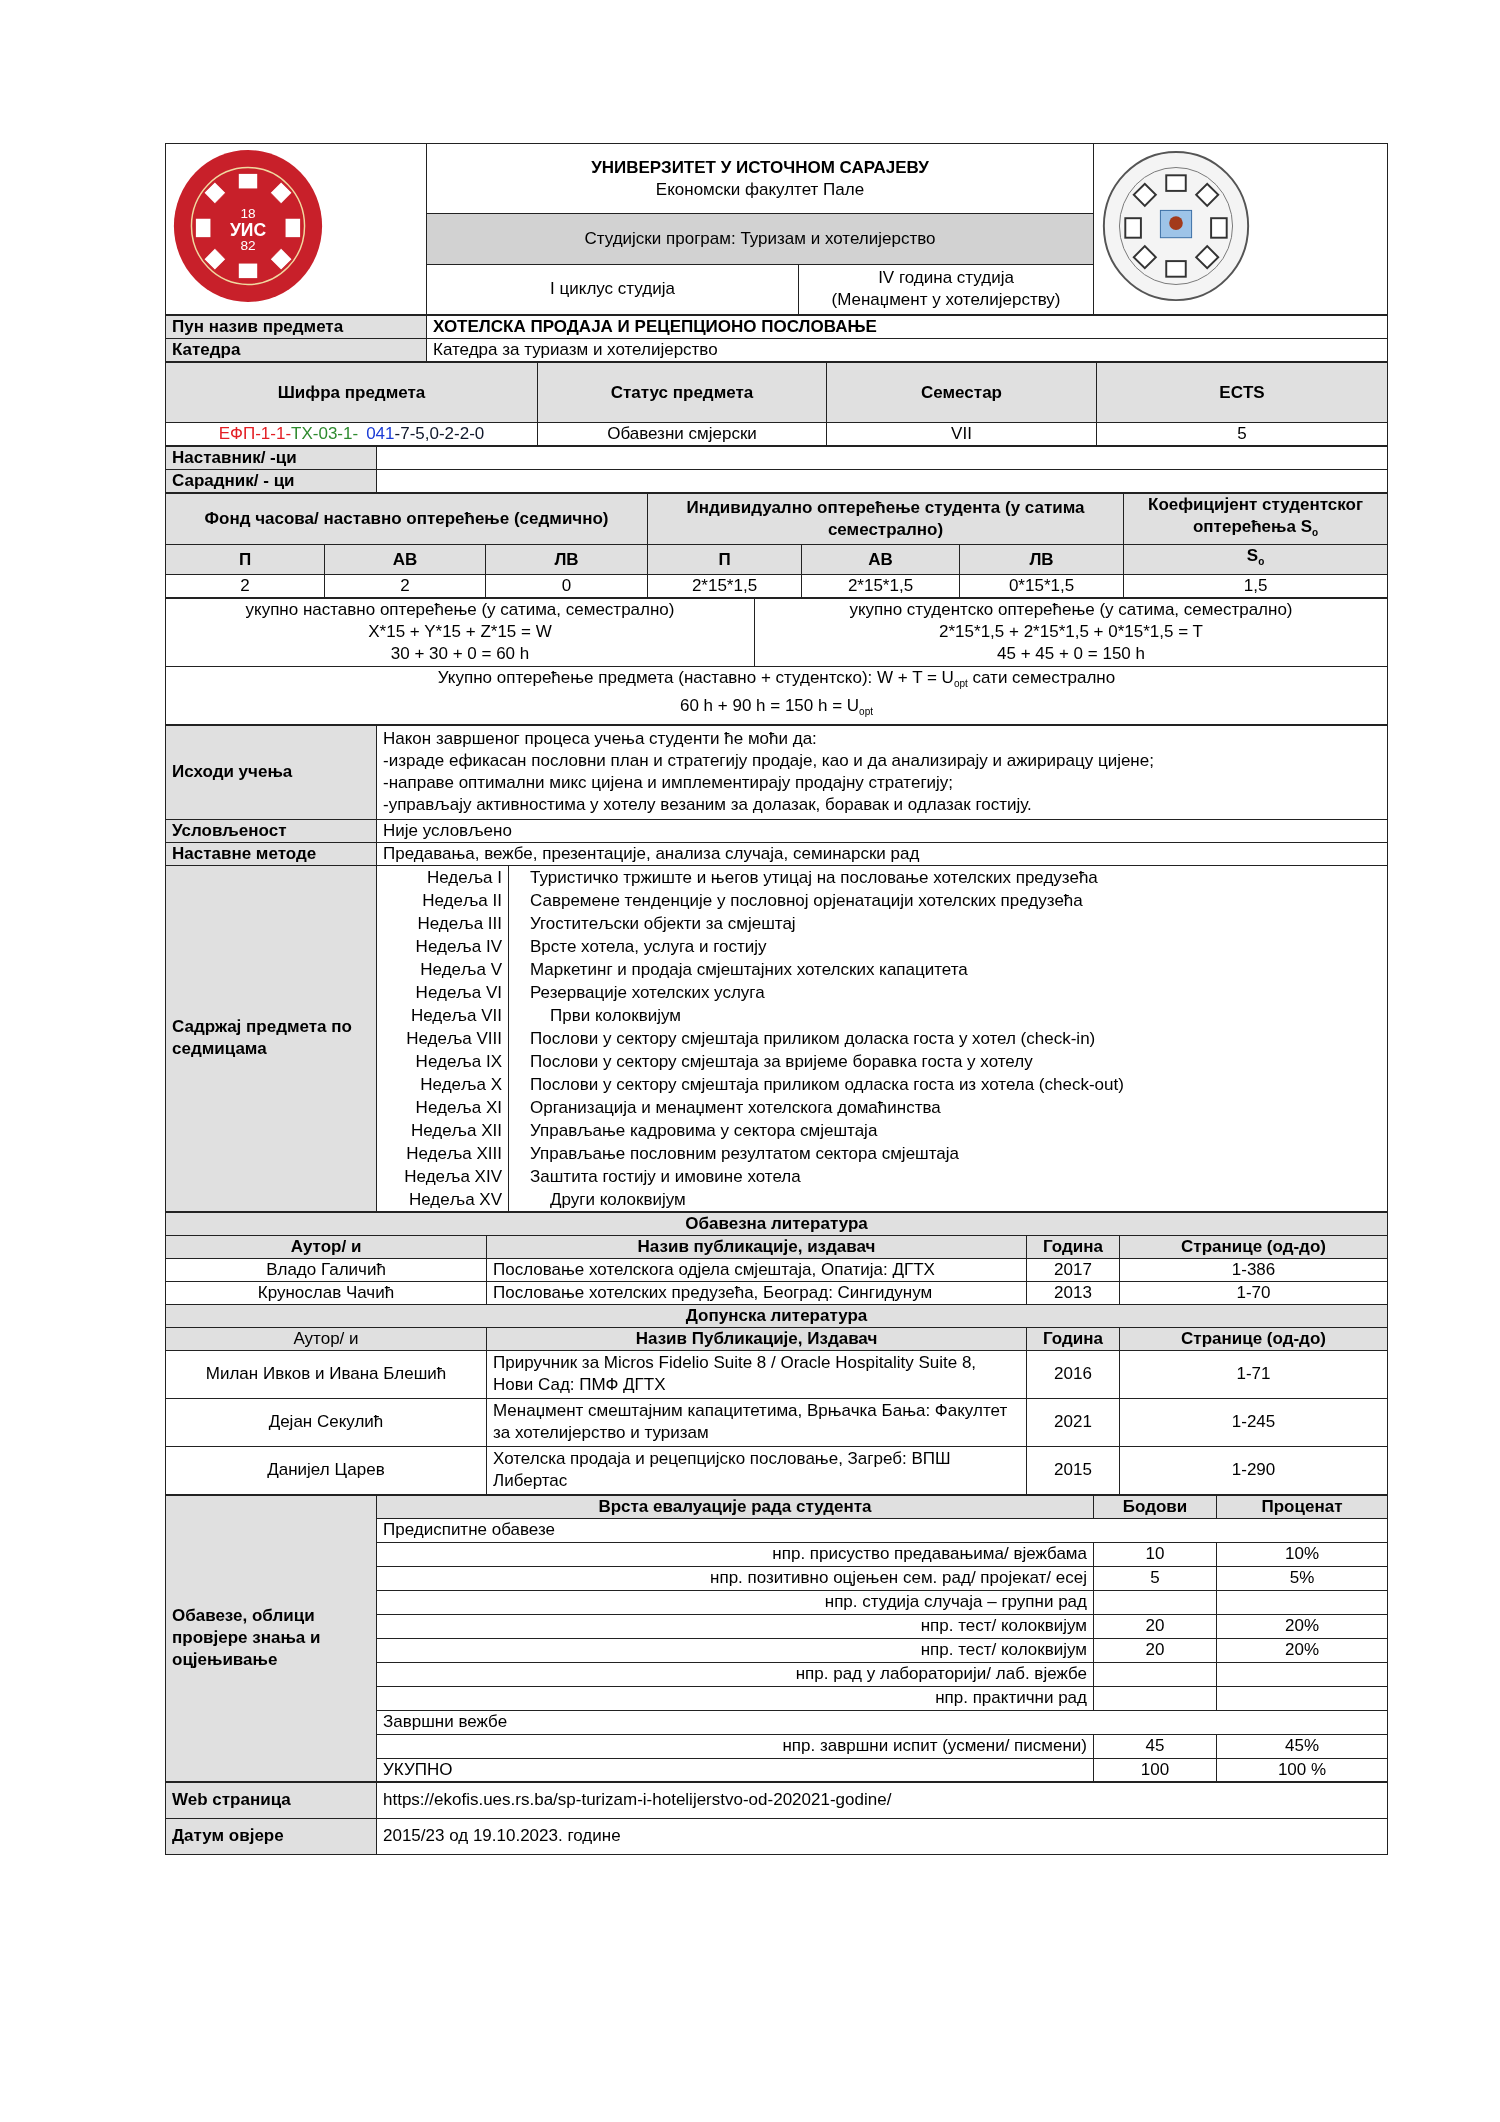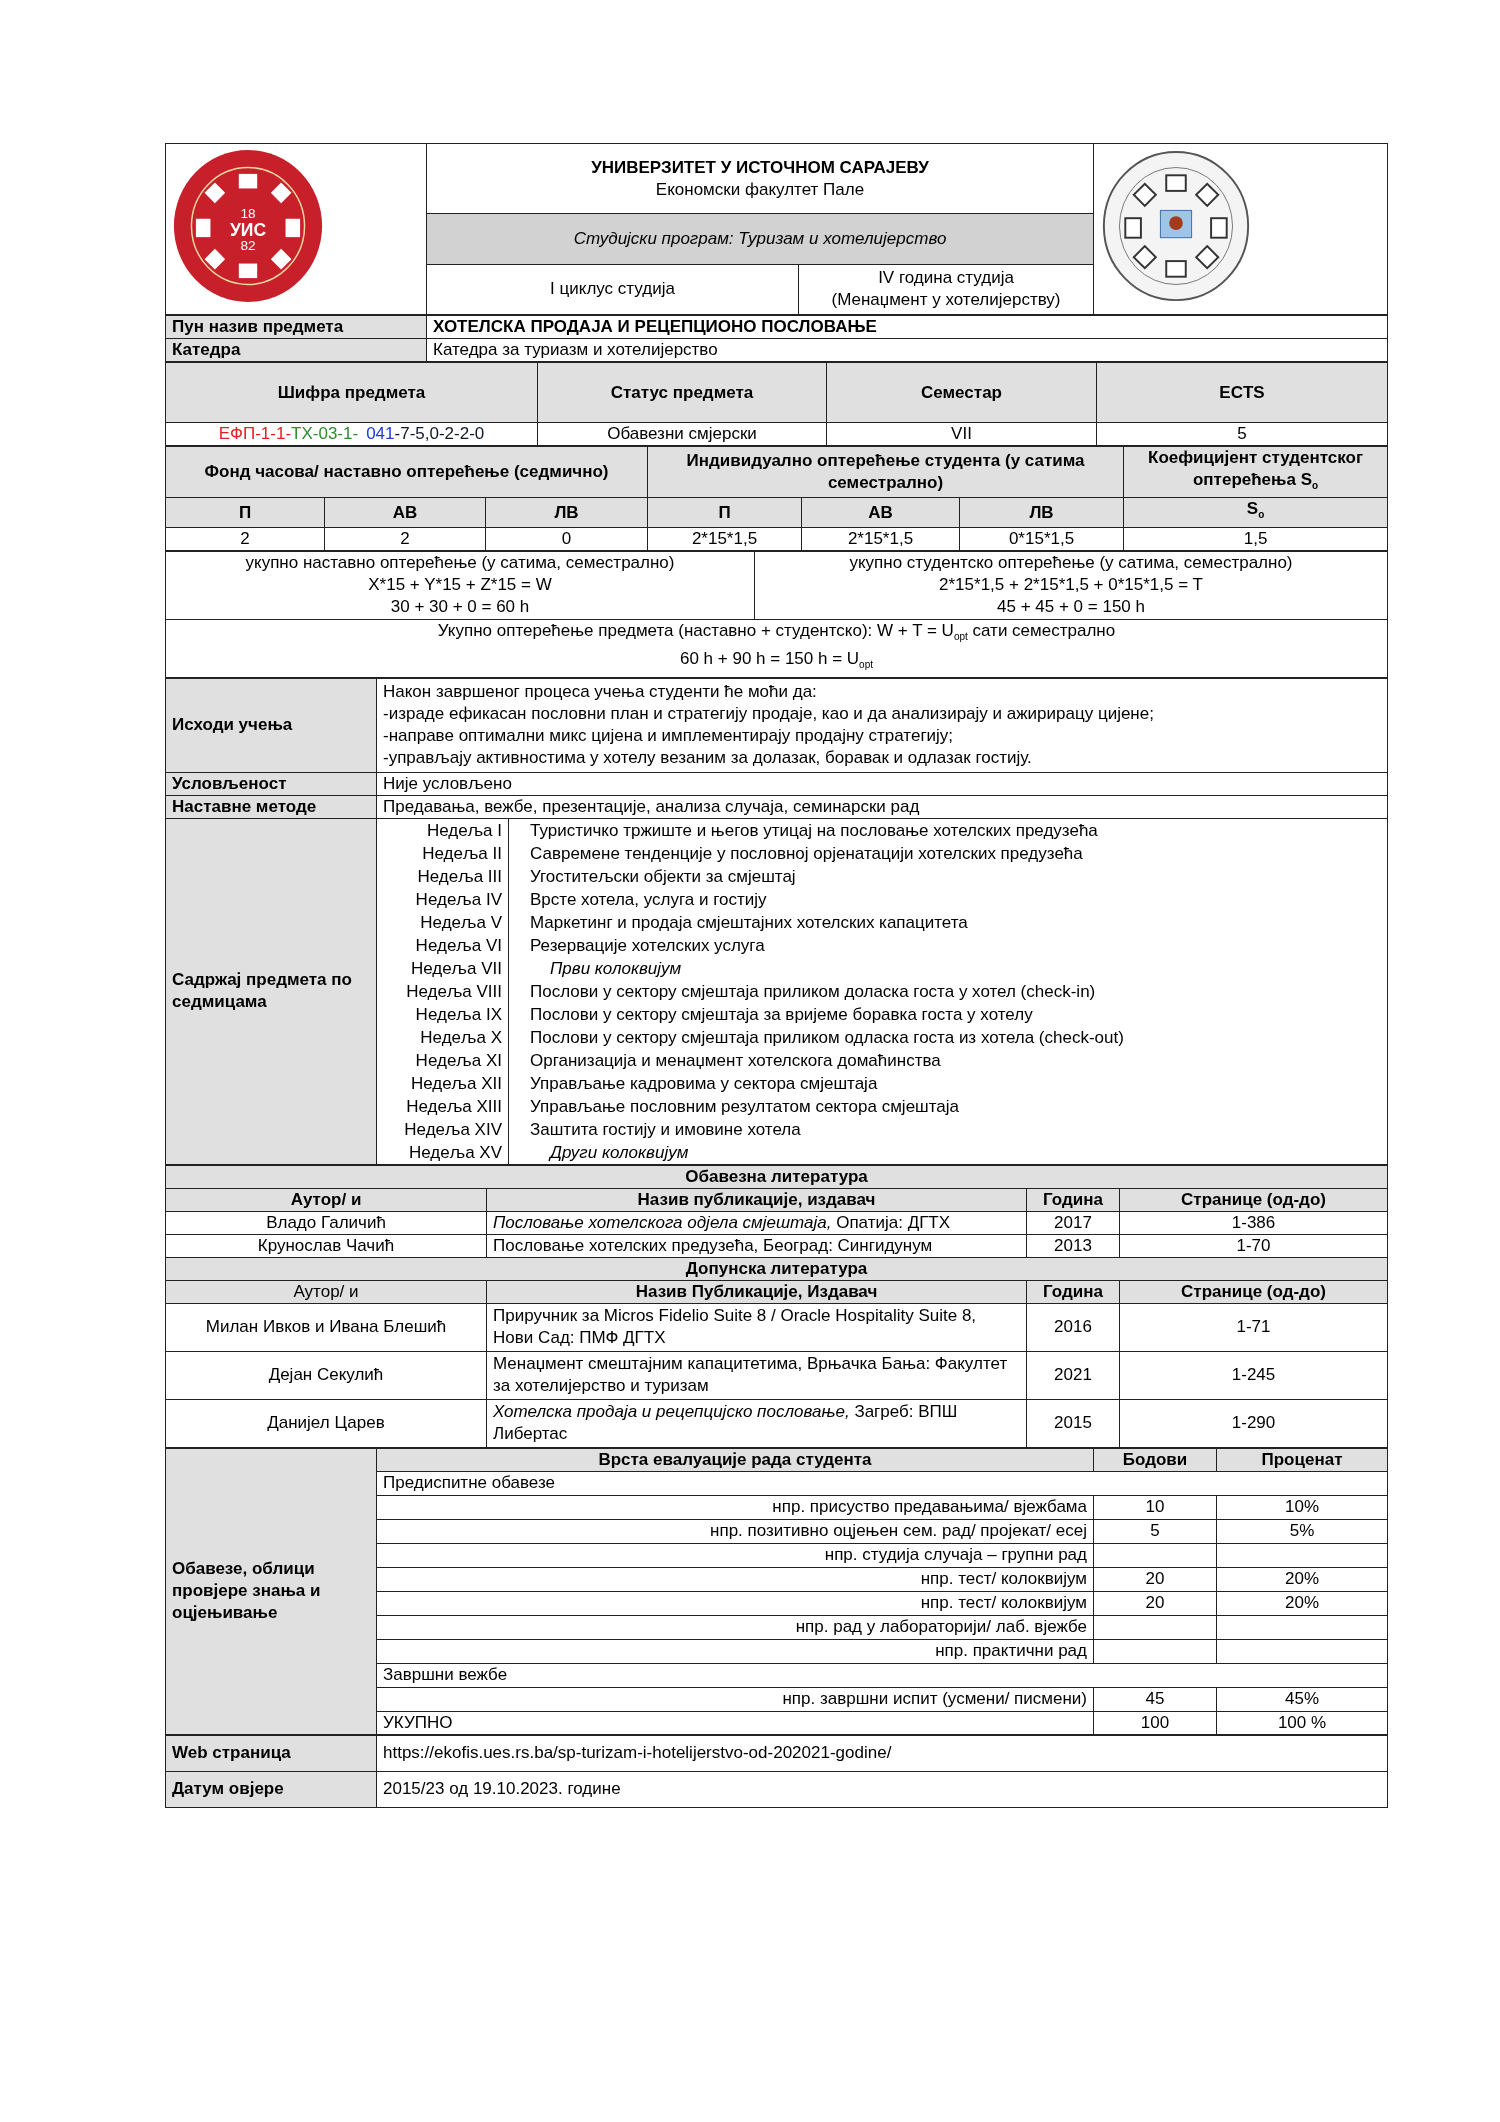--- a/index.html
+++ b/index.html
@@ -5,21 +5,21 @@
   html, body { margin: 0; padding: 0; background: #ffffff; }
   body { width: 1500px; height: 2122px; position: relative; font-family: "Liberation Sans", sans-serif; color: #000; }
   .page { position: absolute; left: 165px; top: 143px; width: 1222px; }
   table { border-collapse: collapse; width: 100%; table-layout: fixed; }
   td { border: 1.5px solid #222; padding: 0 6px; font-size: 17px; line-height: 22px; vertical-align: middle; overflow: hidden; }
   .g { background: #e0e0e0; }
   .g2 { background: #d2d2d2; }
   .b { font-weight: bold; }
   .c { text-align: center; }
   .r { text-align: right; }
-  .i { font-style: italic; }
+  .i { }
   .logo-cell { text-align: left; padding: 4px; }
   .logo { width: 156px; height: 156px; margin: 0 auto; }
   .code .red { color: #e31e24; }
   .code .green { color: #2e8b2e; }
   .code .blue { color: #1a3bd6; margin-left: 8px; }
   .code .black { color: #0f172a; }
   .weeks { display: grid; grid-template-columns: 132px 1fr; }
   .weeks .wk { text-align: right; padding-right: 6px; border-right: 1.5px solid #222; height: 23px; line-height: 23px; }
   .weeks .tp { padding-left: 8px; height: 23px; line-height: 23px; white-space: nowrap; margin-left: 13px; }
   .weeks .tp.i { padding-left: 28px; }
@@ -129,20 +129,36 @@
     </tr>
     <tr style="height:22px">
       <td class="c code"><span class="red">ЕФП-1-1-</span><span class="green">ТХ-03-1-</span><span class="blue">041</span><span class="black">-7-5,0-2-2-0</span></td>
       <td class="c">Обавезни смјерски</td>
       <td class="c">VII</td>
       <td class="c">5</td>
     </tr>
   </tbody>
     </table>
 
+  <table>
+    <colgroup>
+        <col style="width:211px">
+        <col style="width:1011px">
+      </colgroup>
+    <tbody>
+        <tr style="height:22px">
+      <td class="g b">Наставник/ -ци</td>
+      <td></td>
+    </tr>
+    <tr style="height:22px">
+      <td class="g b">Сарадник/ - ци</td>
+      <td></td>
+    </tr>
+  </tbody>
+    </table>
 
   <table>
     <colgroup>
       <col style="width:159px">
         <col style="width:161px">
         <col style="width:162px">
       <col style="width:154px">
         <col style="width:158px">
         <col style="width:164px">
       <col style="width:264px">

